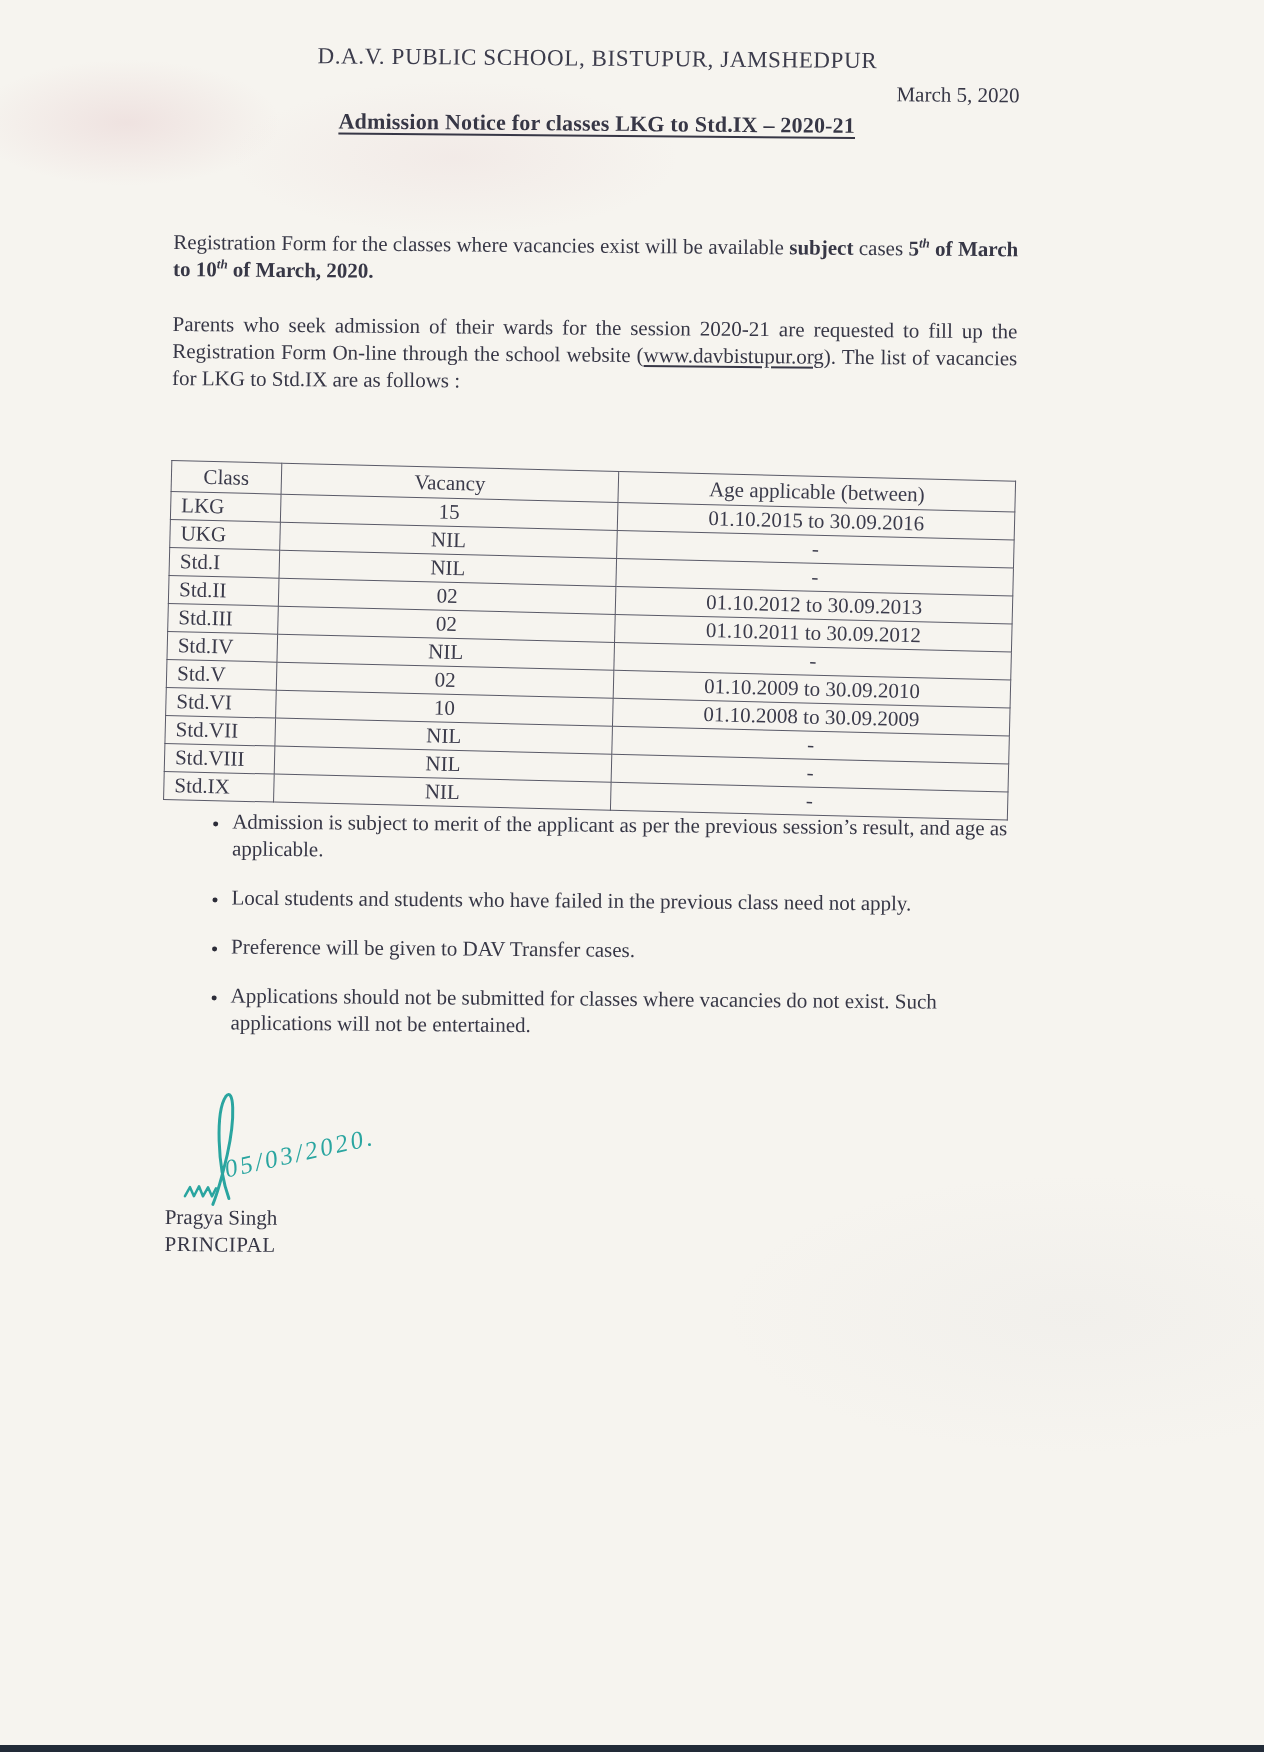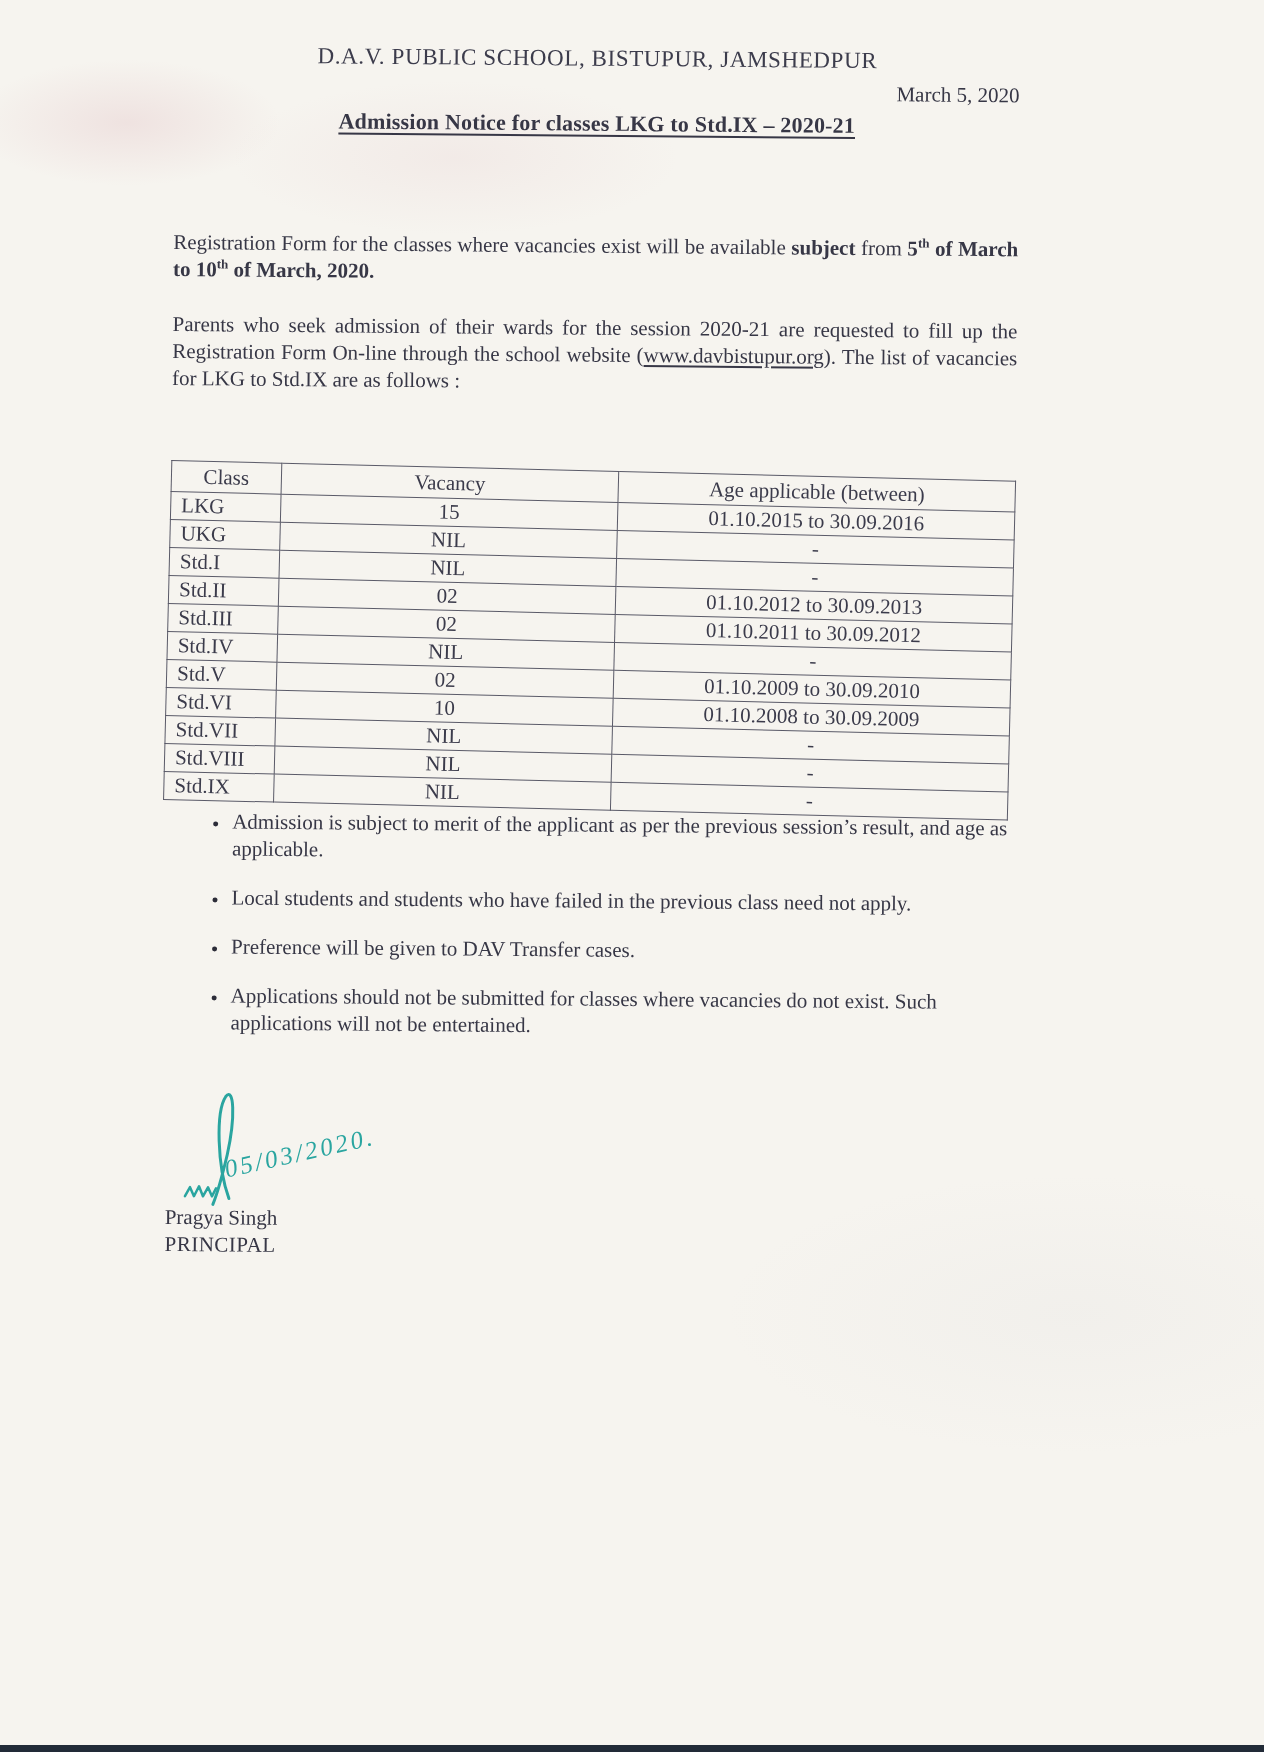--- a/index.html
+++ b/index.html
@@ -53,21 +53,21 @@
     letter-spacing: 0.2px;
   }
   .para {
     font-size: 21px;
     line-height: 27px;
     text-align: justify;
   }
   .para-registration { margin-top: 96px; }
   .para-parents { margin-top: 28px; }
   .para b { font-weight: bold; }
-  sup { font-size: 0.62em; line-height: 0; }
+  sup { font-size: 0.62em; line-height: 0; font-style: italic; }
   .website-link { text-decoration: underline; text-underline-offset: 3px; }
 
   .table-tilt {
     margin-top: 68px;
     transform: rotate(0.9deg);
     transform-origin: 0 0;
   }
   table.vacancy {
     width: 845px;
     border-collapse: collapse;
@@ -119,21 +119,21 @@
 <body>
 
 <div class="content">
 
   <div class="school-name">D.A.V. PUBLIC SCHOOL, BISTUPUR, JAMSHEDPUR</div>
 
   <div class="date-line">March 5, 2020</div>
 
   <div class="notice-title">Admission Notice for classes LKG to Std.IX – 2020-21</div>
 
-  <p class="para para-registration"><span>Registration Form for the classes where vacancies exist will be available </span><b>subject</b><span> from </span><b><span>5</span><sup>th</sup><span> of March to 10</span><sup>th</sup><span> of March, 2020.</span></b></p>
+  <p class="para para-registration"><span>Registration Form for the classes where vacancies exist will be available </span><b>subject</b><span> cases </span><b><span>5</span><sup>th</sup><span> of March to 10</span><sup>th</sup><span> of March, 2020.</span></b></p>
 
   <p class="para para-parents"><span>Parents who seek admission of their wards for the session 2020-21 are requested to fill up the Registration Form On-line through the school website (</span><span class="website-link">www.davbistupur.org</span><span>). The list of vacancies for LKG to Std.IX are as follows :</span></p>
 
   <div class="table-tilt">
     <table class="vacancy">
       <thead>
         <tr>
           <th class="col-class">Class</th>
           <th class="col-vacancy">Vacancy</th>
           <th class="col-age">Age applicable (between)</th>

